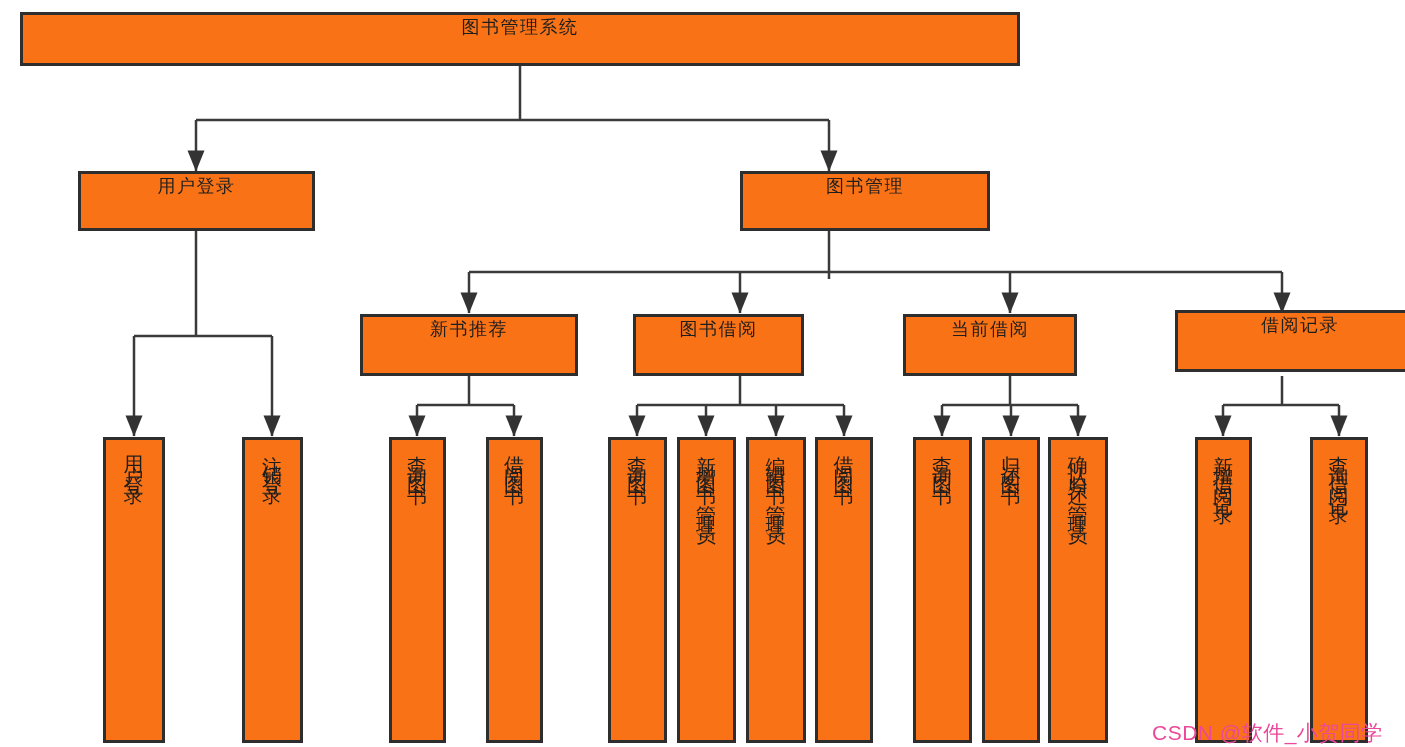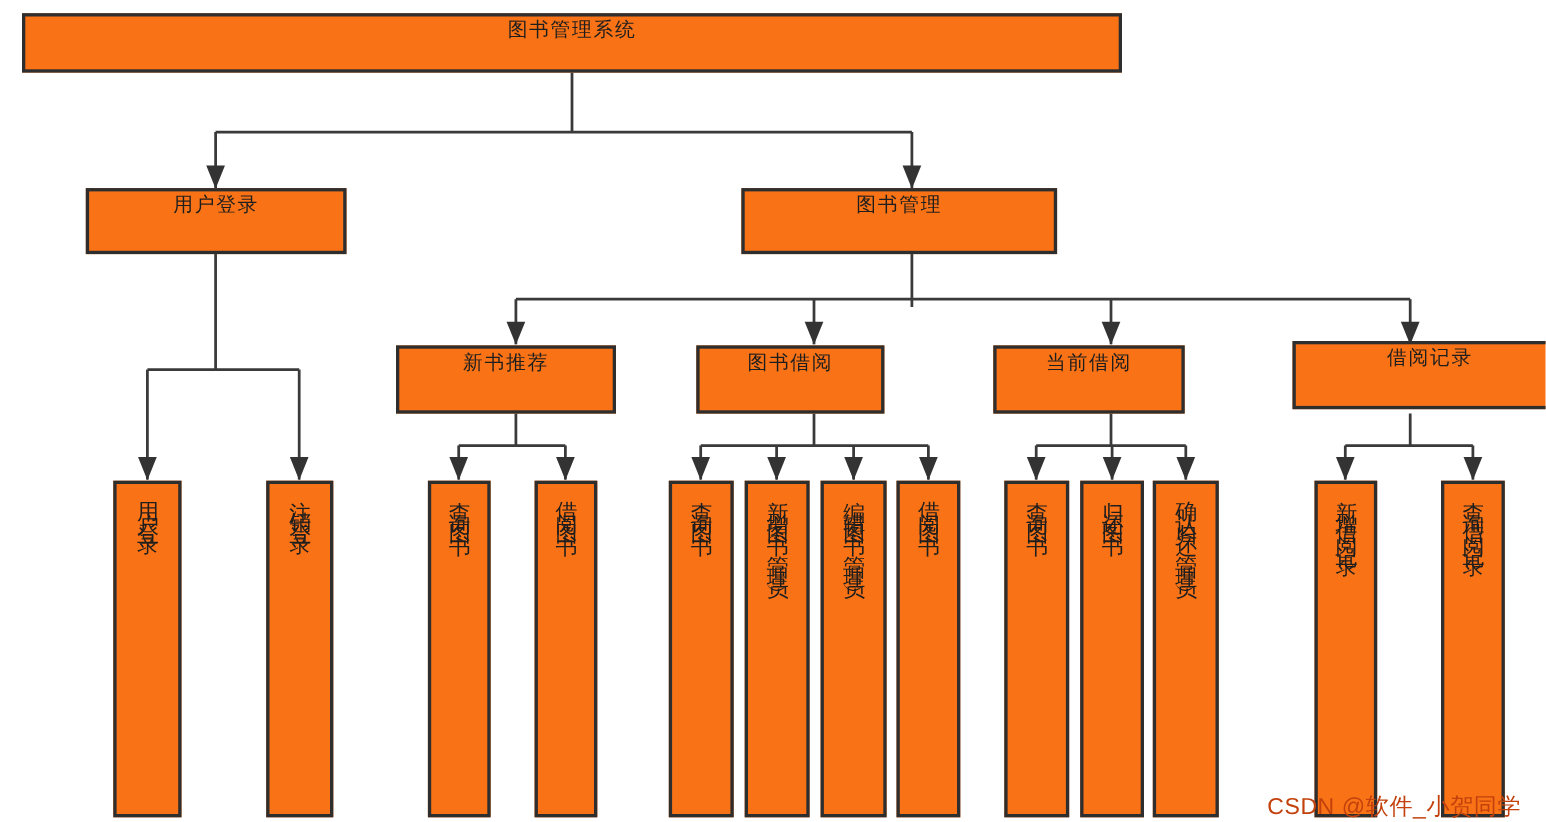--- a/index.html
+++ b/index.html
@@ -16,21 +16,21 @@
   }
   .hnode { font-size:18px; letter-spacing:1.5px; }
   .leaf span {
     writing-mode:vertical-rl; text-orientation:mixed;
     font-size:20px; letter-spacing:10px; line-height:1;
     display:block;
   }
   svg.wires { position:absolute; left:0; top:0; z-index:1; pointer-events:none; }
   .wm {
     position:absolute; left:1152px; top:719px; z-index:6;
-    font-size:21px; color:#c2410c; letter-spacing:0.5px; white-space:nowrap;
+    font-size:21px; color:#ec4899; letter-spacing:0.5px; white-space:nowrap;
   }
 </style>
 </head>
 <body>
 
 <svg class="wires" width="1405" height="747" viewBox="0 0 1405 747">
   <defs>
     <marker id="ah" viewBox="0 0 10 10" refX="9" refY="5" markerWidth="10" markerHeight="10" orient="auto" markerUnits="strokeWidth">
       <path d="M0.8,1.6 L9.2,5 L0.8,8.4 Z" fill="#333333"></path>
     </marker>
@@ -61,25 +61,25 @@
   </g>
 </svg>
 
 <div class="box hnode" style="left:20px;top:12px;width:1000px;height:54px">
   <span>图书管理系统</span>
 </div>
 
 <div class="box hnode" style="left:78px;top:171px;width:237px;height:60px">
   <span>用户登录</span>
 </div>
-<div class="box hnode" style="left:674px;top:171px;width:287px;height:60px">
+<div class="box hnode" style="left:740px;top:171px;width:250px;height:60px">
   <span>图书管理</span>
 </div>
 
-<div class="box hnode" style="left:360px;top:314px;width:200px;height:62px">
+<div class="box hnode" style="left:360px;top:314px;width:218px;height:62px">
   <span>新书推荐</span>
 </div>
 <div class="box hnode" style="left:633px;top:314px;width:171px;height:62px">
   <span>图书借阅</span>
 </div>
 <div class="box hnode" style="left:903px;top:314px;width:174px;height:62px">
   <span>当前借阅</span>
 </div>
 <div class="box hnode" style="left:1175px;top:310px;width:250px;height:62px">
   <span>借阅记录</span>

